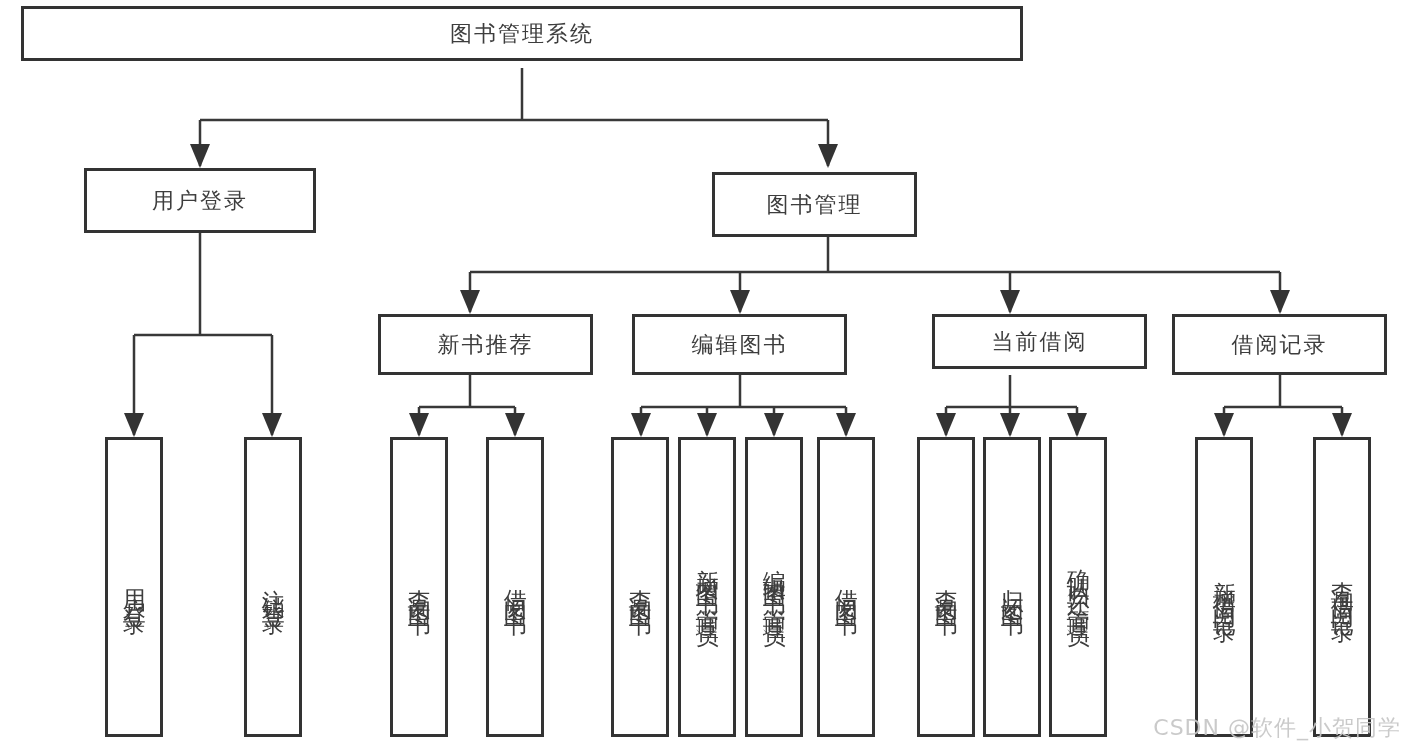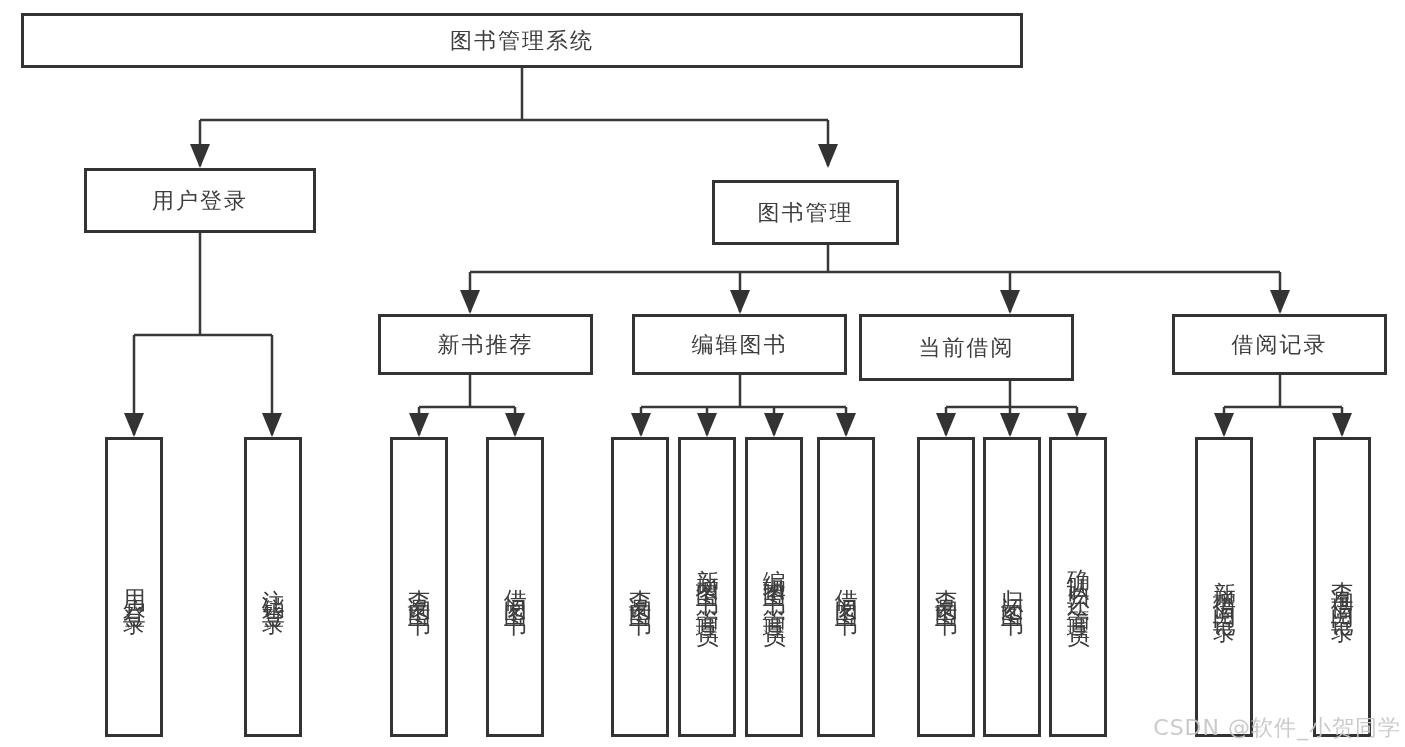--- a/index.html
+++ b/index.html
@@ -74,38 +74,38 @@
         <polygon points="764,413 784,413 774,437"></polygon>
         <polygon points="836,413 856,413 846,437"></polygon>
         <polygon points="936,413 956,413 946,437"></polygon>
         <polygon points="1000,413 1020,413 1010,437"></polygon>
         <polygon points="1067,413 1087,413 1077,437"></polygon>
         <polygon points="1214,413 1234,413 1224,437"></polygon>
         <polygon points="1332,413 1352,413 1342,437"></polygon>
       </g>
   </svg>
 
-  <div class="box" style="left:21px;top:13px;width:1002px;height:55px">
+  <div class="box" style="left:21px;top:6px;width:1002px;height:55px">
     <span>图书管理系统</span>
   </div>
 
   <div class="box" style="left:84px;top:168px;width:232px;height:65px">
     <span>用户登录</span>
   </div>
-  <div class="box" style="left:712px;top:180px;width:187px;height:65px">
+  <div class="box" style="left:712px;top:172px;width:205px;height:65px">
     <span>图书管理</span>
   </div>
 
   <div class="box" style="left:378px;top:314px;width:215px;height:61px">
     <span>新书推荐</span>
   </div>
   <div class="box" style="left:632px;top:314px;width:215px;height:61px">
     <span>编辑图书</span>
   </div>
-  <div class="box" style="left:859px;top:314px;width:215px;height:67px">
+  <div class="box" style="left:932px;top:314px;width:215px;height:55px">
     <span>当前借阅</span>
   </div>
   <div class="box" style="left:1172px;top:314px;width:215px;height:61px">
     <span>借阅记录</span>
   </div>
 
   <div class="box leaf" style="left:105px;top:437px;width:58px;height:300px">
     <span>用户登录</span>
   </div>
   <div class="box leaf" style="left:244px;top:437px;width:58px;height:300px">

